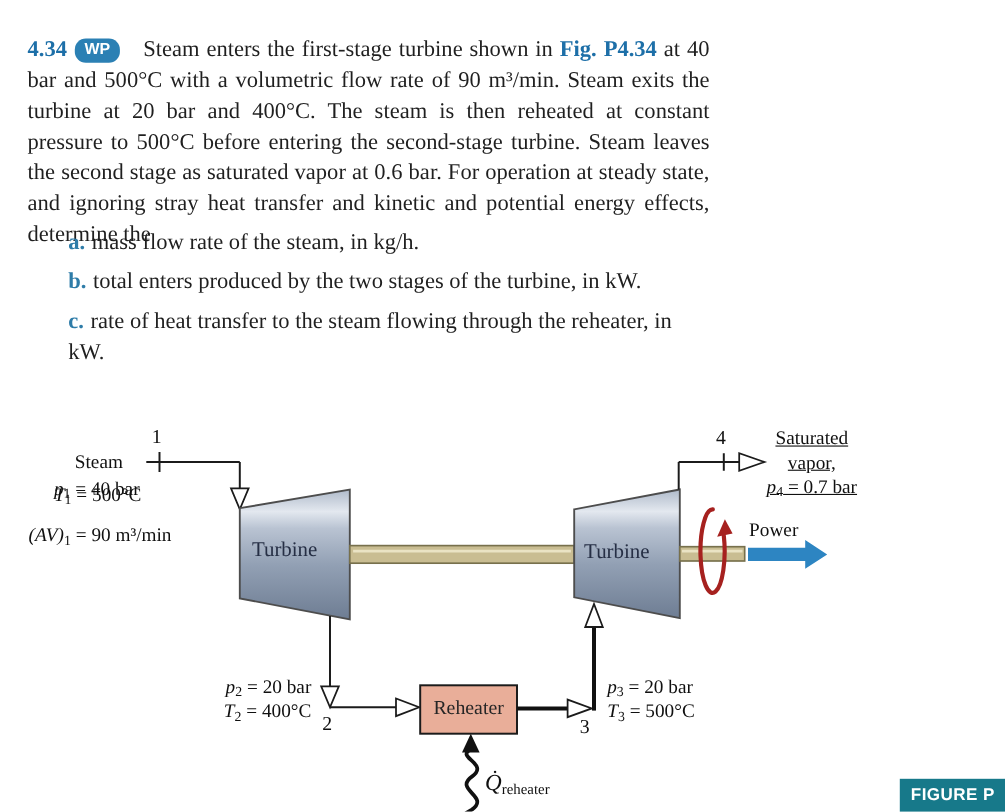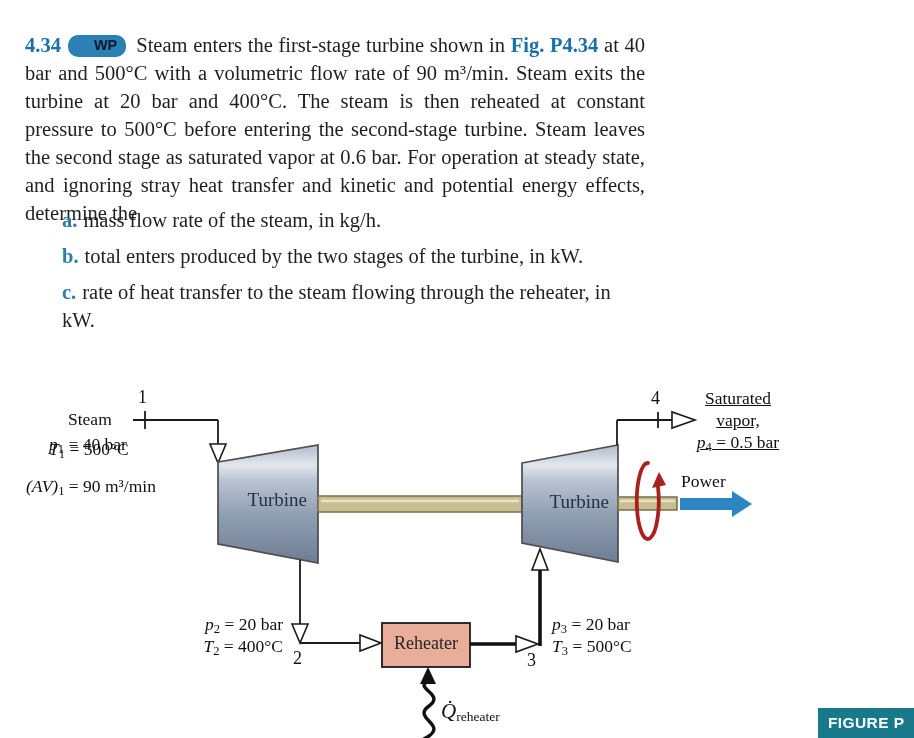--- a/index.html
+++ b/index.html
@@ -9,40 +9,40 @@
   }
   html,body{margin:0;padding:0;}
   body{width:914px;height:738px;background:#ffffff;overflow:hidden;position:relative;
        font-family:"Liberation Serif","DejaVu Serif",serif;color:#1f1f1f;}
   .page{position:absolute;inset:0;}
 
   
   .problem-text{position:absolute;left:25px;top:10px;width:620px;font-size:20.5px;
     line-height:28px;text-align:justify;color:#1f1f1f;}
   .problem-number{color:var(--accent-blue);font-weight:bold;}
-  .wp-badge{display:inline-block;background:var(--badge-blue);color:#0f172a;
+  .wp-badge{display:inline-block;background:var(--badge-blue);color:#ffffff;
     font-family:"Liberation Sans","DejaVu Sans",sans-serif;font-weight:bold;font-size:14.5px;
-    line-height:19px;padding:1px 9px 2px 26px;border-radius:10px;margin:0 10px 0 7px;vertical-align:2px;}
+    line-height:19px;padding:1px 9px 2px 9px;border-radius:10px;margin:0 21px 0 7px;vertical-align:2px;}
   .fig-ref{color:var(--accent-blue);font-weight:bold;}
 
   .problem-list{position:absolute;left:62px;top:206px;width:586px;font-size:20.5px;}
   .list-item{margin-bottom:8px;line-height:28px;}
   .list-marker{color:var(--marker-blue);font-weight:bold;margin-right:6px;}
 
   .answer-line{position:absolute;left:4px;top:341px;
     font-family:"Liberation Sans","DejaVu Sans",sans-serif;font-weight:bold;
     font-size:20px;color:#000;}
 
   
   .diagram{position:absolute;left:0;top:375px;width:914px;height:363px;}
   .diagram svg{position:absolute;left:0;top:0;}
   .dlabel{position:absolute;font-size:17.5px;line-height:20px;color:#101010;white-space:nowrap;}
   .dlabel .var{font-style:italic;}
   .dlabel .sub{font-size:0.72em;vertical-align:-0.25em;}
-  .turbine-text{font-size:19px;color:#262f45;text-align:right;}
+  .turbine-text{font-size:19px;color:#262f45;text-align:left;}
   .reheater-text{font-size:18px;color:#262626;text-align:center;}
   .state-num{font-size:18px;}
   .sat-block{text-align:center;line-height:22px;}
   .q-label .var{font-size:21px;}
   .q-label .sub{font-size:13.5px;}
 
   .pipe{stroke:#1b1b1b;stroke-width:1.8;fill:none;}
   .pipe-thick{stroke:#111;stroke-width:3.6;fill:none;}
   .hollow{fill:#ffffff;stroke:#1b1b1b;stroke-width:1.6;}
   .turb{fill:url(#turbGrad);stroke:#4d4d4d;stroke-width:1.7;}
@@ -147,21 +147,21 @@
     <div class="dlabel state-num" style="left:527px;top:275px;">3</div>
     <div class="dlabel" style="left:552px;top:239px;"><span class="var">p</span><span class="sub">3</span><span> = 20 bar</span></div>
     <div class="dlabel" style="left:552px;top:261px;"><span class="var">T</span><span class="sub">3</span><span> = 500°C</span></div>
 
     <div class="dlabel q-label" style="left:441px;top:326px;"><span class="var">Q̇</span><span class="sub">reheater</span></div>
 
     <div class="dlabel state-num" style="left:651px;top:13px;">4</div>
     <div class="dlabel sat-block" style="left:686px;top:12px;width:104px;text-decoration:underline;">
       <div>Saturated</div>
       <div>vapor,</div>
-      <div><span class="var">p</span><span class="sub">4</span><span> = 0.5 bar</span></div>
+      <div><span class="var">p</span><span class="sub">4</span><span> = 0.7 bar</span></div>
     </div>
 
     <div class="dlabel" style="left:681px;top:96px;">Power</div>
 
     <div class="figure-caption">
         <span>FIGURE P</span>
       </div>
   </div>
 </div>
 

